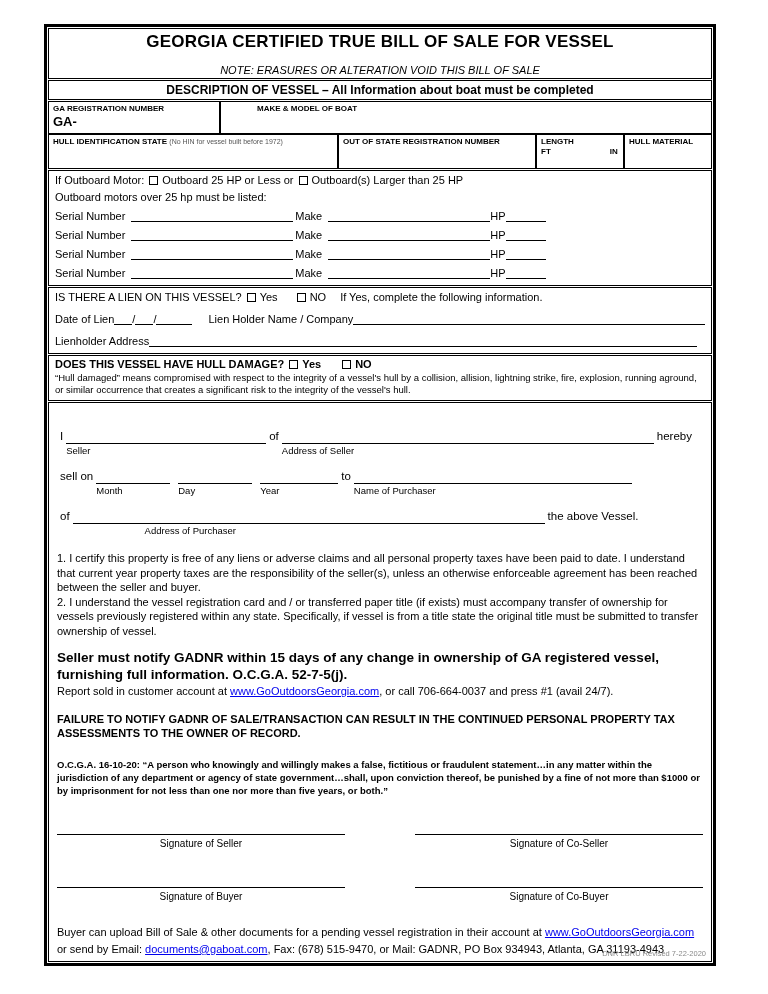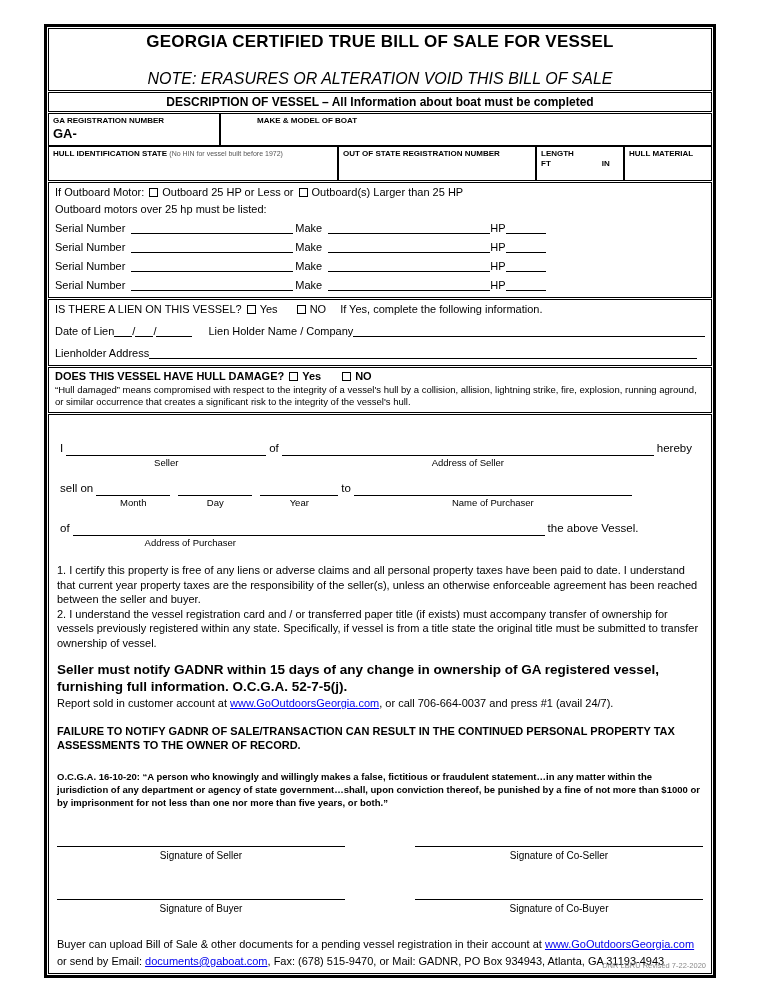--- a/index.html
+++ b/index.html
@@ -5,37 +5,37 @@
   * { margin:0; padding:0; box-sizing:border-box; }
   html,body { width:768px; height:994px; background:#ffffff; font-family:"Liberation Sans", sans-serif; color:#000; }
   .page { position:relative; width:768px; height:994px; background:#fff; }
   .form { position:absolute; left:44px; top:24px; width:672px; border:3px solid #000; padding:1px; background:#fff; }
   .sec { border:1px solid #000; margin-bottom:1px; background:#fff; }
   .sec:last-child { margin-bottom:0; }
 
   
   .sec-title { text-align:center; padding:3px 0 2px; }
   .f-title { font-size:17px; font-weight:bold; letter-spacing:.2px; }
-  .f-note { font-size:16px; font-style:italic; margin-top:18px; }
+  .f-note { font-size:11px; font-style:italic; margin-top:12px; }
   .sec-desc { text-align:center; font-size:12px; font-weight:bold; padding:2px 0; }
 
   
   .vrow { display:flex; }
   .vrow.r1 { border-bottom:2px solid #000;gap:32px; }
   .vcell { border-right:2px solid #000; padding:2px 4px; }
   .vcell:last-child { border-right:none; }
   .vlabel { font-size:8px; font-weight:bold; line-height:1.15; }
   .vnote { font-size:7px; font-weight:normal; color:#555; }
   .vvalue { font-size:13px; font-weight:bold; margin-top:1px; }
   .c-ga { width:172px; } .c-make { width:362px; } .c-year { flex:1; }
   .r1 .vcell { height:31px; }
   .r2 .vcell { height:33px; }
   .c-hid { width:290px; } .c-oos { width:198px; } .c-len { width:88px; } .c-hmat { flex:1; }
   .ftin { font-size:8px; font-weight:bold; margin-top:1px; }
-  .ftin .in { margin-left:26px;padding-left:25px; }
+  .ftin .in { margin-left:34px;padding-left:25px; }
 
   
   .sec-ob { padding:2px 6px 6px; font-size:11px; }
   .ob-line { margin-top:1px; }
   .b { font-weight:normal; }
   .cb { display:inline-block; width:9px; height:9px; border:1.5px solid #000; vertical-align:-1px; margin:0 4px 0 5px; background:#fff; }
   .ob-note { margin-top:5px; }
   .ser { margin-top:6px; white-space:nowrap; }
   .blank { display:inline-block; border-bottom:1px solid #000; height:13px; vertical-align:-2px; }
   .bl-ser { width:162px; margin:0 2px 0 6px; }
@@ -57,21 +57,21 @@
 
   
   .sec-main { position:relative; height:560px; padding:0 8px; font-size:11px; }
   .sale-line { font-size:11.5px; white-space:nowrap; }
   .sl1 { margin-top:26px; }
   .sl2 { margin-top:12px; }
   .sl3 { margin-top:12px; }
   .w { display:inline-block; vertical-align:top; padding:0 3px; line-height:15px; }
   .fld { display:inline-block; vertical-align:top; }
   .fld .ln { display:block; height:15px; border-bottom:1px solid #000; }
-  .fld .lb { display:block; font-size:9.5px; text-align:center; padding-top:1px; line-height:12px; }
+  .fld .lb { display:block; font-size:9.5px; text-align:left; padding-top:1px; line-height:12px; }
   .fld .lb.left { text-align:left; padding-left:72px; }
   .f-seller { width:200px; } .f-addr-seller { width:372px; }
   .f-month { width:74px; margin-right:8px; } .f-day { width:74px; margin-right:8px; } .f-year { width:78px; }
   .f-purch { width:278px; } .f-addr-purch { width:472px; }
   .cert { margin-top:14px; line-height:1.32; }
   .cert + .cert { margin-top:0; }
   .notice-bold { font-size:13.5px; font-weight:bold; line-height:1.25; margin-top:12px; }
   .report { margin-top:1px; }
   .failure { font-weight:bold; margin-top:15px; line-height:1.3; }
   .ocga { font-size:9.5px; font-weight:bold; margin-top:17px; line-height:1.4; }

